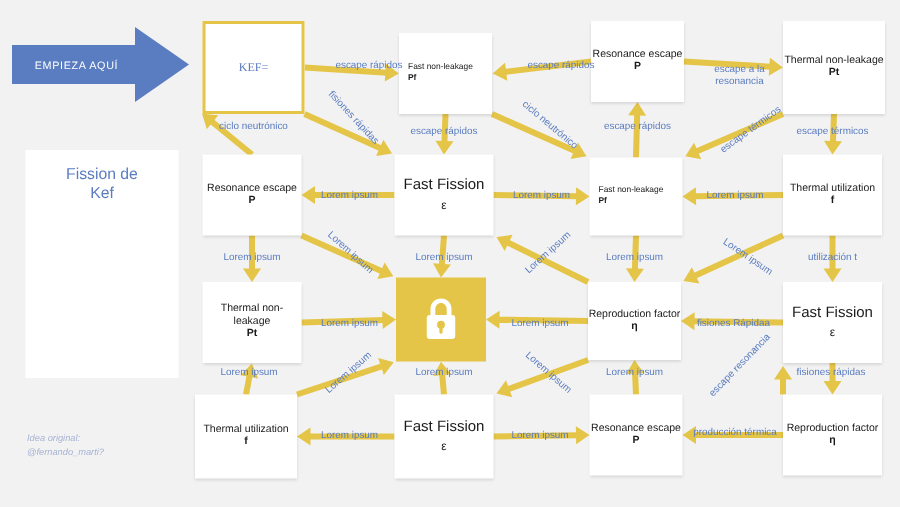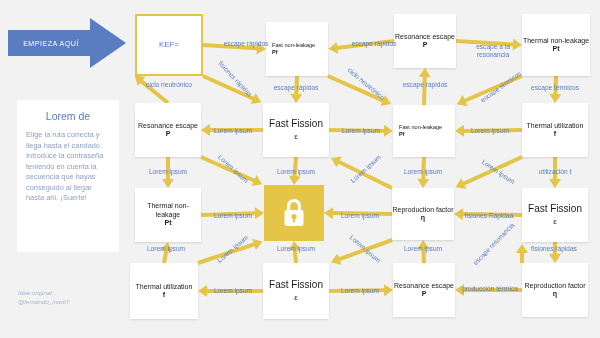--- a/index.html
+++ b/index.html
@@ -71,21 +71,21 @@
   .node.big .t1 { font-size:10px; line-height:12px; }
   .node.big .t2 { font-size:8px; line-height:13px; font-weight:normal; }
   .node.leftalign { align-items:flex-start; padding-left:6px; text-align:left; }
   .node.leftalign .t1 { font-size:5.6px; line-height:7px; }
   .node.leftalign .t2 { font-size:5.6px; line-height:7px; font-weight:bold; }
 
   .node.start {
     background:#ffffff; border:2.5px solid var(--gold);
     box-shadow:none;
   }
-  .node.start .t1 { color:var(--blue); font-size:8px; font-weight:400; }
+  .node.start .t1 { color:var(--blue); font-size:8px; font-weight:400;font-family:Liberation Serif, serif; }
 
   .node.lock {
     background:var(--gold); box-shadow:none;
   }
 
   
   .arr { position:absolute; z-index:2; }
   .arr .shaft { position:absolute; background:var(--gold); }
   .arr .head { position:absolute; width:0; height:0; }
 
@@ -104,23 +104,23 @@
   <div class="left-panel">
 
     <div class="start-arrow">
       <div class="body"></div>
       <div class="head"></div>
       <div class="label">EMPIEZA AQUÍ</div>
     </div>
 
     <div class="info-card">
       <div class="info-title">
-        <div>Lorem de</div>
+        <div>Fission de</div>
+        <div>Kef</div>
       </div>
-      <div class="info-body">Elige la ruta correcta y llega hasta el candado. Introduce la contraseña teniendo en cuenta la secuencia que hayas conseguido al llegar hasta ahí. ¡Suerte!</div>
     </div>
 
     <div class="credit">
       <div>Idea original:</div>
       <div>@fernando_marti?</div>
     </div>
   </div>
 
   <div class="canvas">
     <div id="arrow-layer">

